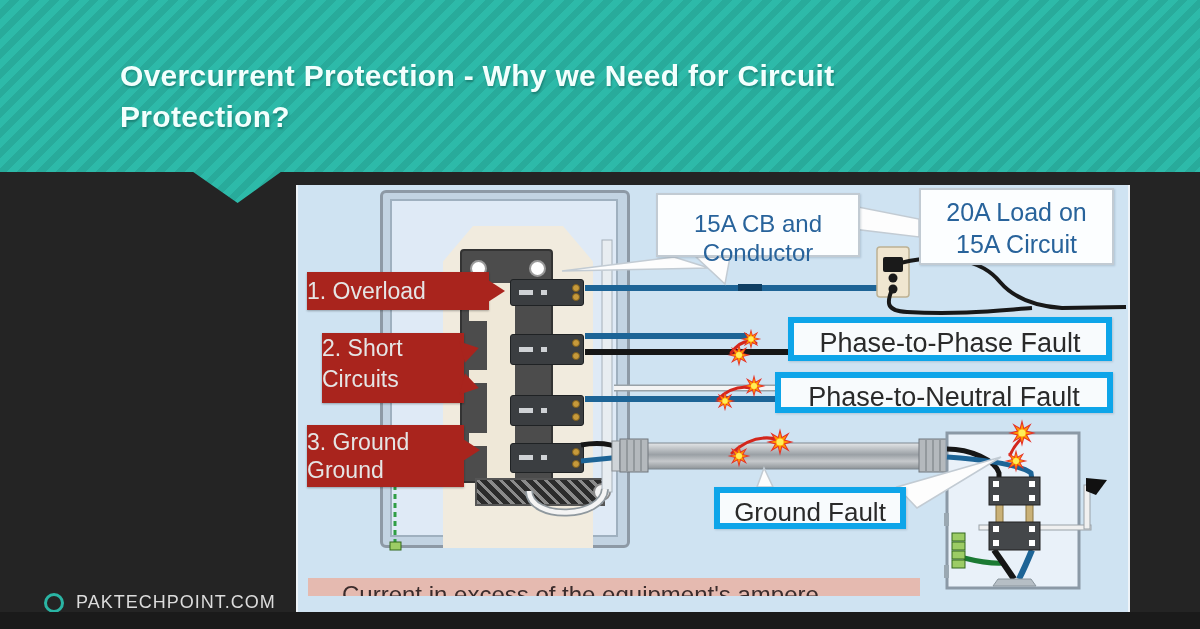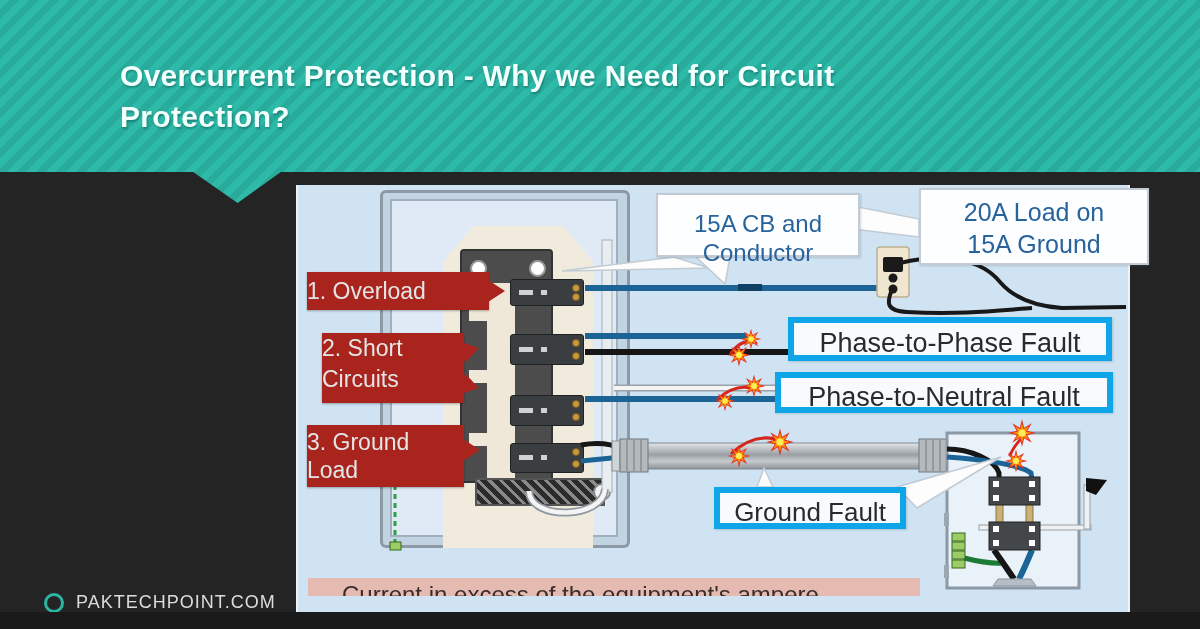--- a/index.html
+++ b/index.html
@@ -251,31 +251,31 @@
       <div class="arr" style="right:-16px;top:8px;"></div>
     </div>
     <div class="redlabel" style="left:24px;top:148px;width:142px;height:70px;font-size:23px;line-height:31px;box-sizing:border-box;">
       <span>2. Short</span><br>
       <span>Circuits</span>
       <div class="arr" style="right:-15px;top:6px;transform:rotate(-14deg);"></div>
       <div class="arr" style="right:-15px;bottom:6px;transform:rotate(14deg);"></div>
     </div>
     <div class="redlabel" style="left:9px;top:240px;width:157px;height:62px;font-size:23px;line-height:28px;padding-top:3px;box-sizing:border-box;">
       <span>3. Ground</span><br>
-      <span>Load</span>
+      <span>Ground</span>
       <div class="arr" style="right:-16px;top:14px;"></div>
     </div>
 
     <div class="callout" style="left:358px;top:8px;width:204px;height:64px;font-size:24px;line-height:29px;padding-top:14px;">
       <span>15A CB and</span><br>
       <span>Conductor</span>
     </div>
-    <div class="callout" style="left:621px;top:3px;width:230px;height:77px;font-size:25px;line-height:32px;padding-top:6px;">
+    <div class="callout" style="left:621px;top:3px;width:195px;height:77px;font-size:25px;line-height:32px;padding-top:6px;">
       <span>20A Load on</span><br>
-      <span>15A Ground</span>
+      <span>15A Circuit</span>
     </div>
     <div class="faultbox" style="left:490px;top:132px;width:324px;height:44px;font-size:27px;line-height:41px;">
       <span>Phase-to-Phase Fault</span>
     </div>
     <div class="faultbox" style="left:477px;top:187px;width:338px;height:41px;font-size:27px;line-height:38px;">
       <span>Phase-to-Neutral Fault</span>
     </div>
     <div class="faultbox" style="left:416px;top:302px;width:192px;height:42px;font-size:26px;line-height:39px;">
       <span>Ground Fault</span>
     </div>

